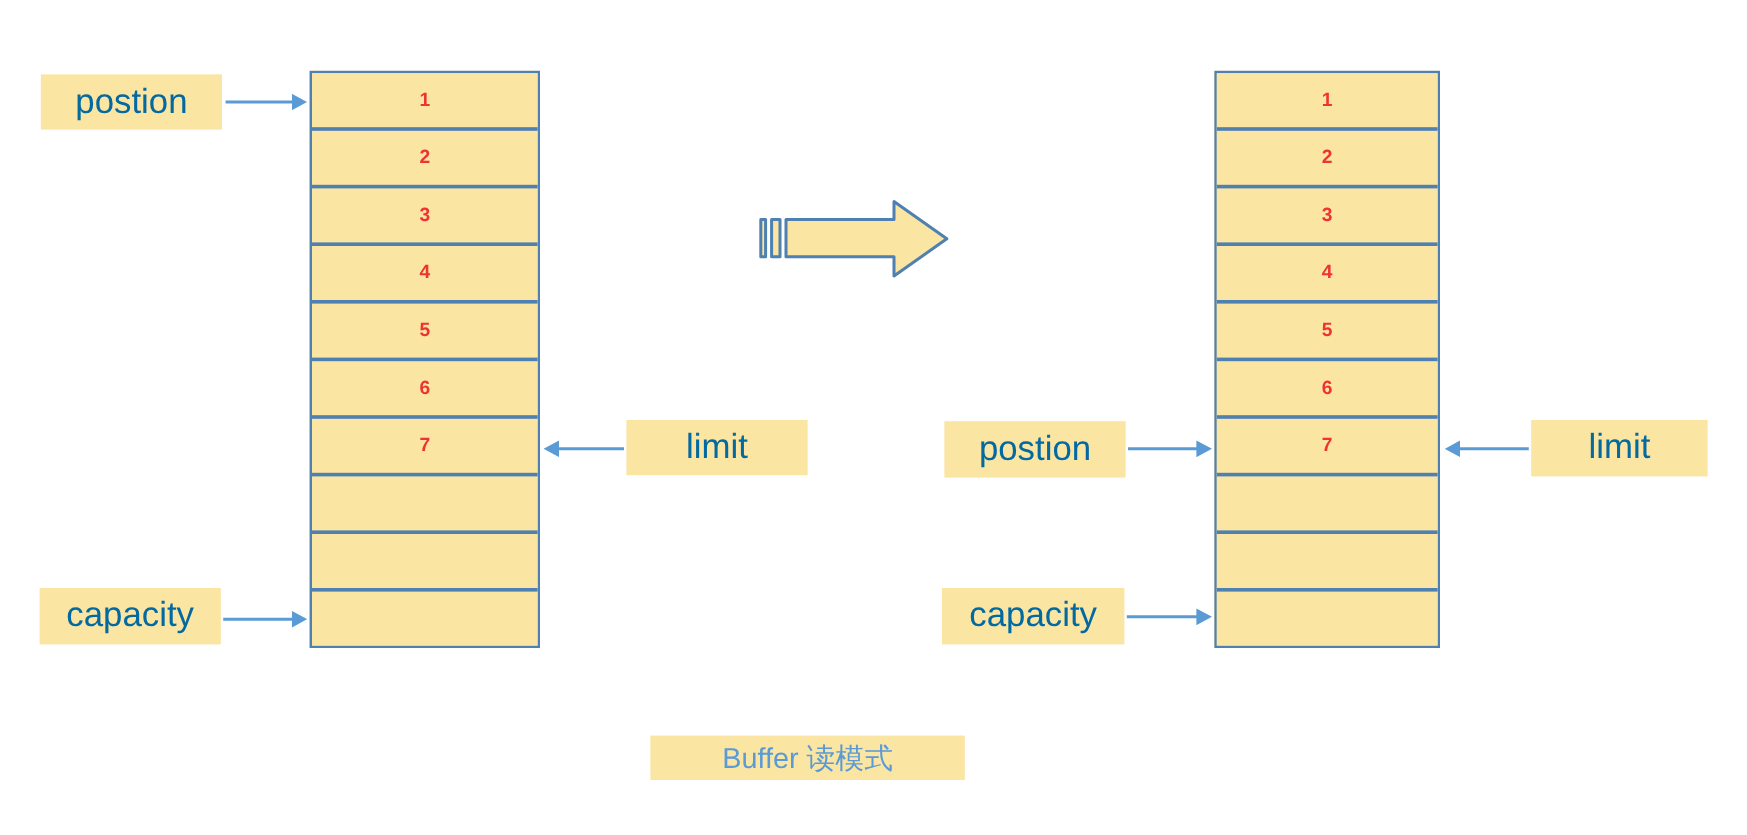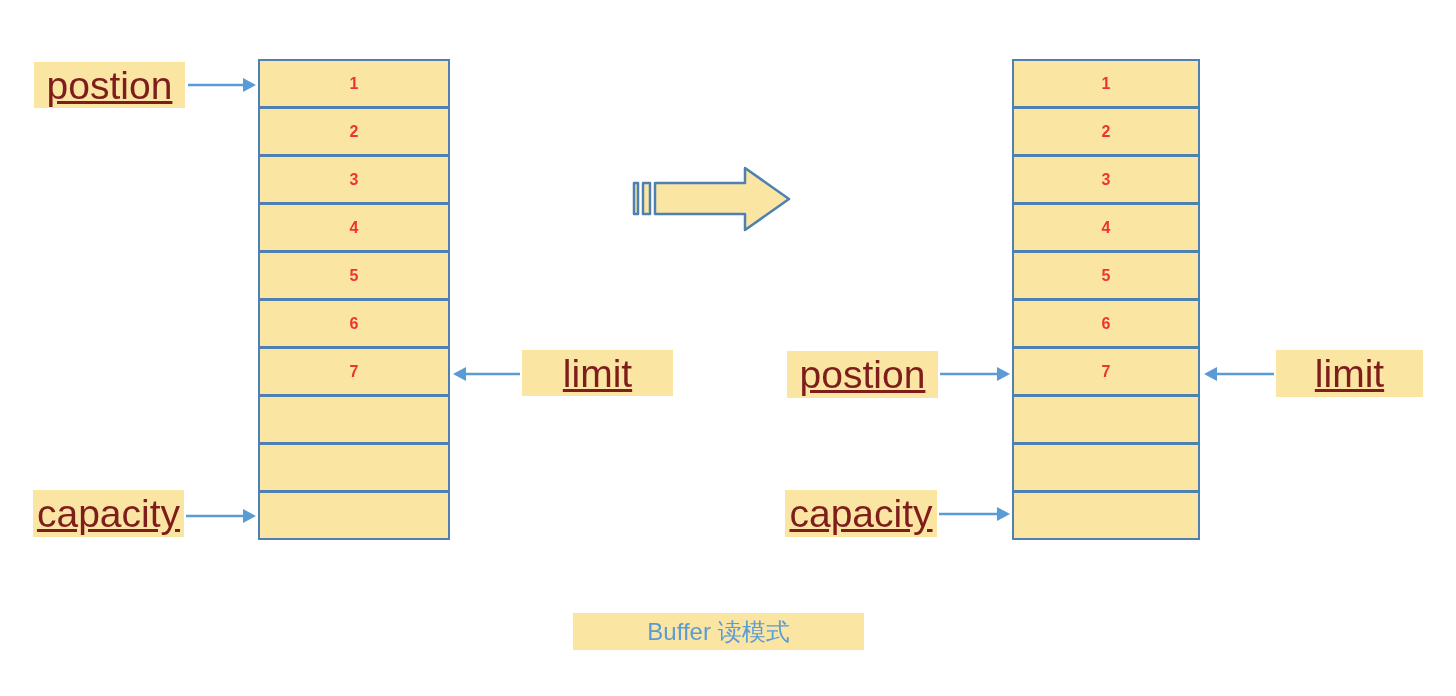--- a/index.html
+++ b/index.html
@@ -31,38 +31,36 @@
   .cell-num{
     color:#ee3433;
     font-weight:bold;
     font-size:16px;
     line-height:1;
   }
   .tag{
     position:absolute;
     box-sizing:border-box;
     background:#fbe5a3;
-    color:#7f1d1d;
+    color:#0369a1;
     display:flex;
     align-items:center;
     justify-content:center;
-    font-size:39px;
+    font-size:29px;
     line-height:1;
-    text-decoration:underline;
   }
   .caption{
     position:absolute;
-    left:542px;top:613px;width:291px;height:37px;
+    left:542px;top:613px;width:262px;height:37px;
     background:#fbe5a3;
     color:#5b9bd5;
     display:flex;
     align-items:center;
     justify-content:center;
     font-size:24px;
-    margin-left:31px;
   }
   .overlay{
     position:absolute;
     left:0;top:0;width:1456px;height:696px;
     pointer-events:none;
   }
   
   .tag-postion-left {left:34px;  top:62px;  width:151px; height:46px;}
   .tag-limit-left   {left:522px; top:350px; width:151px; height:46px;}
   .tag-capacity-left{left:33px;  top:490px; width:151px; height:47px;}

